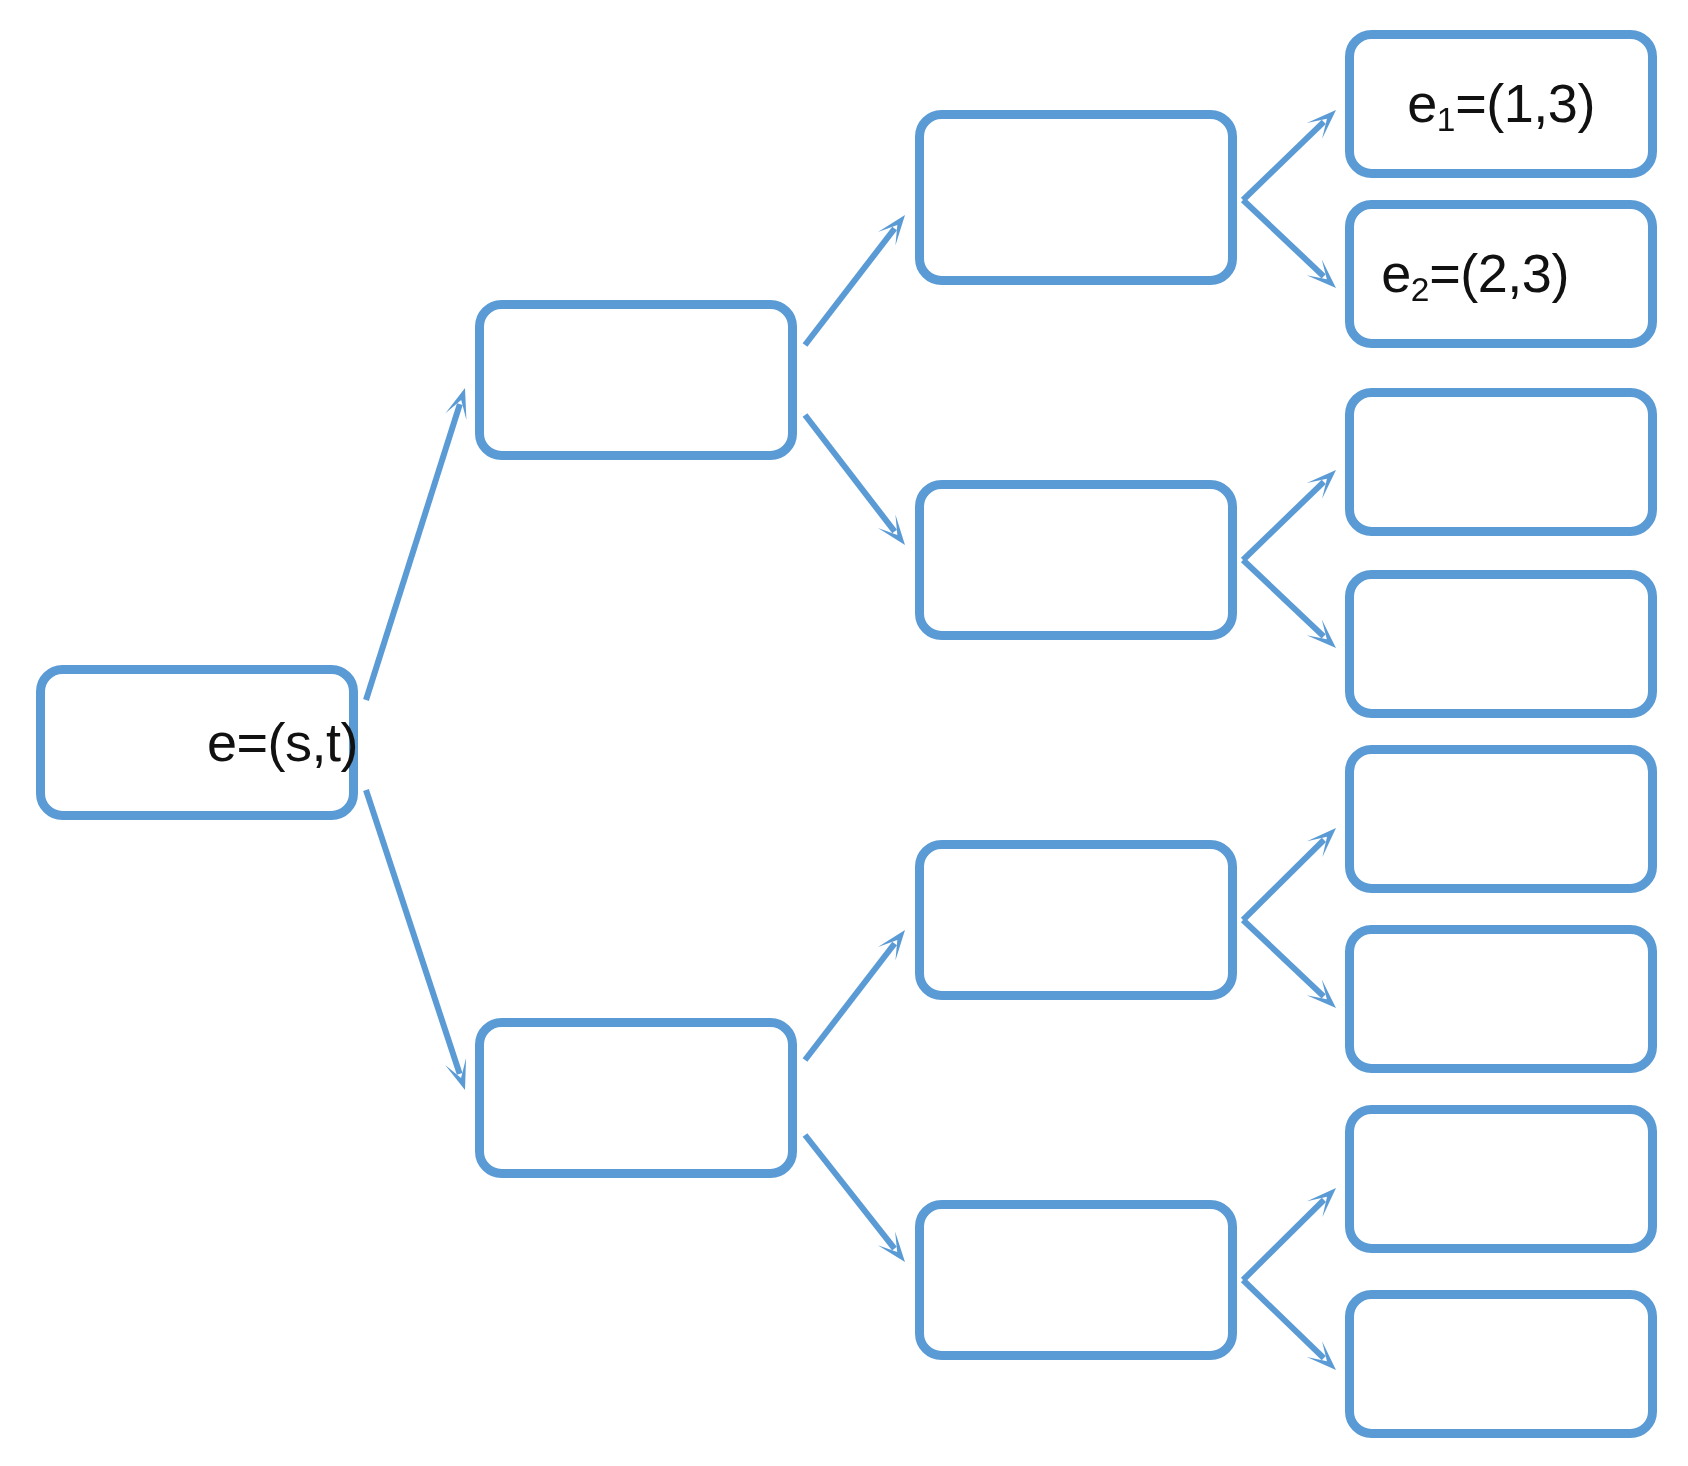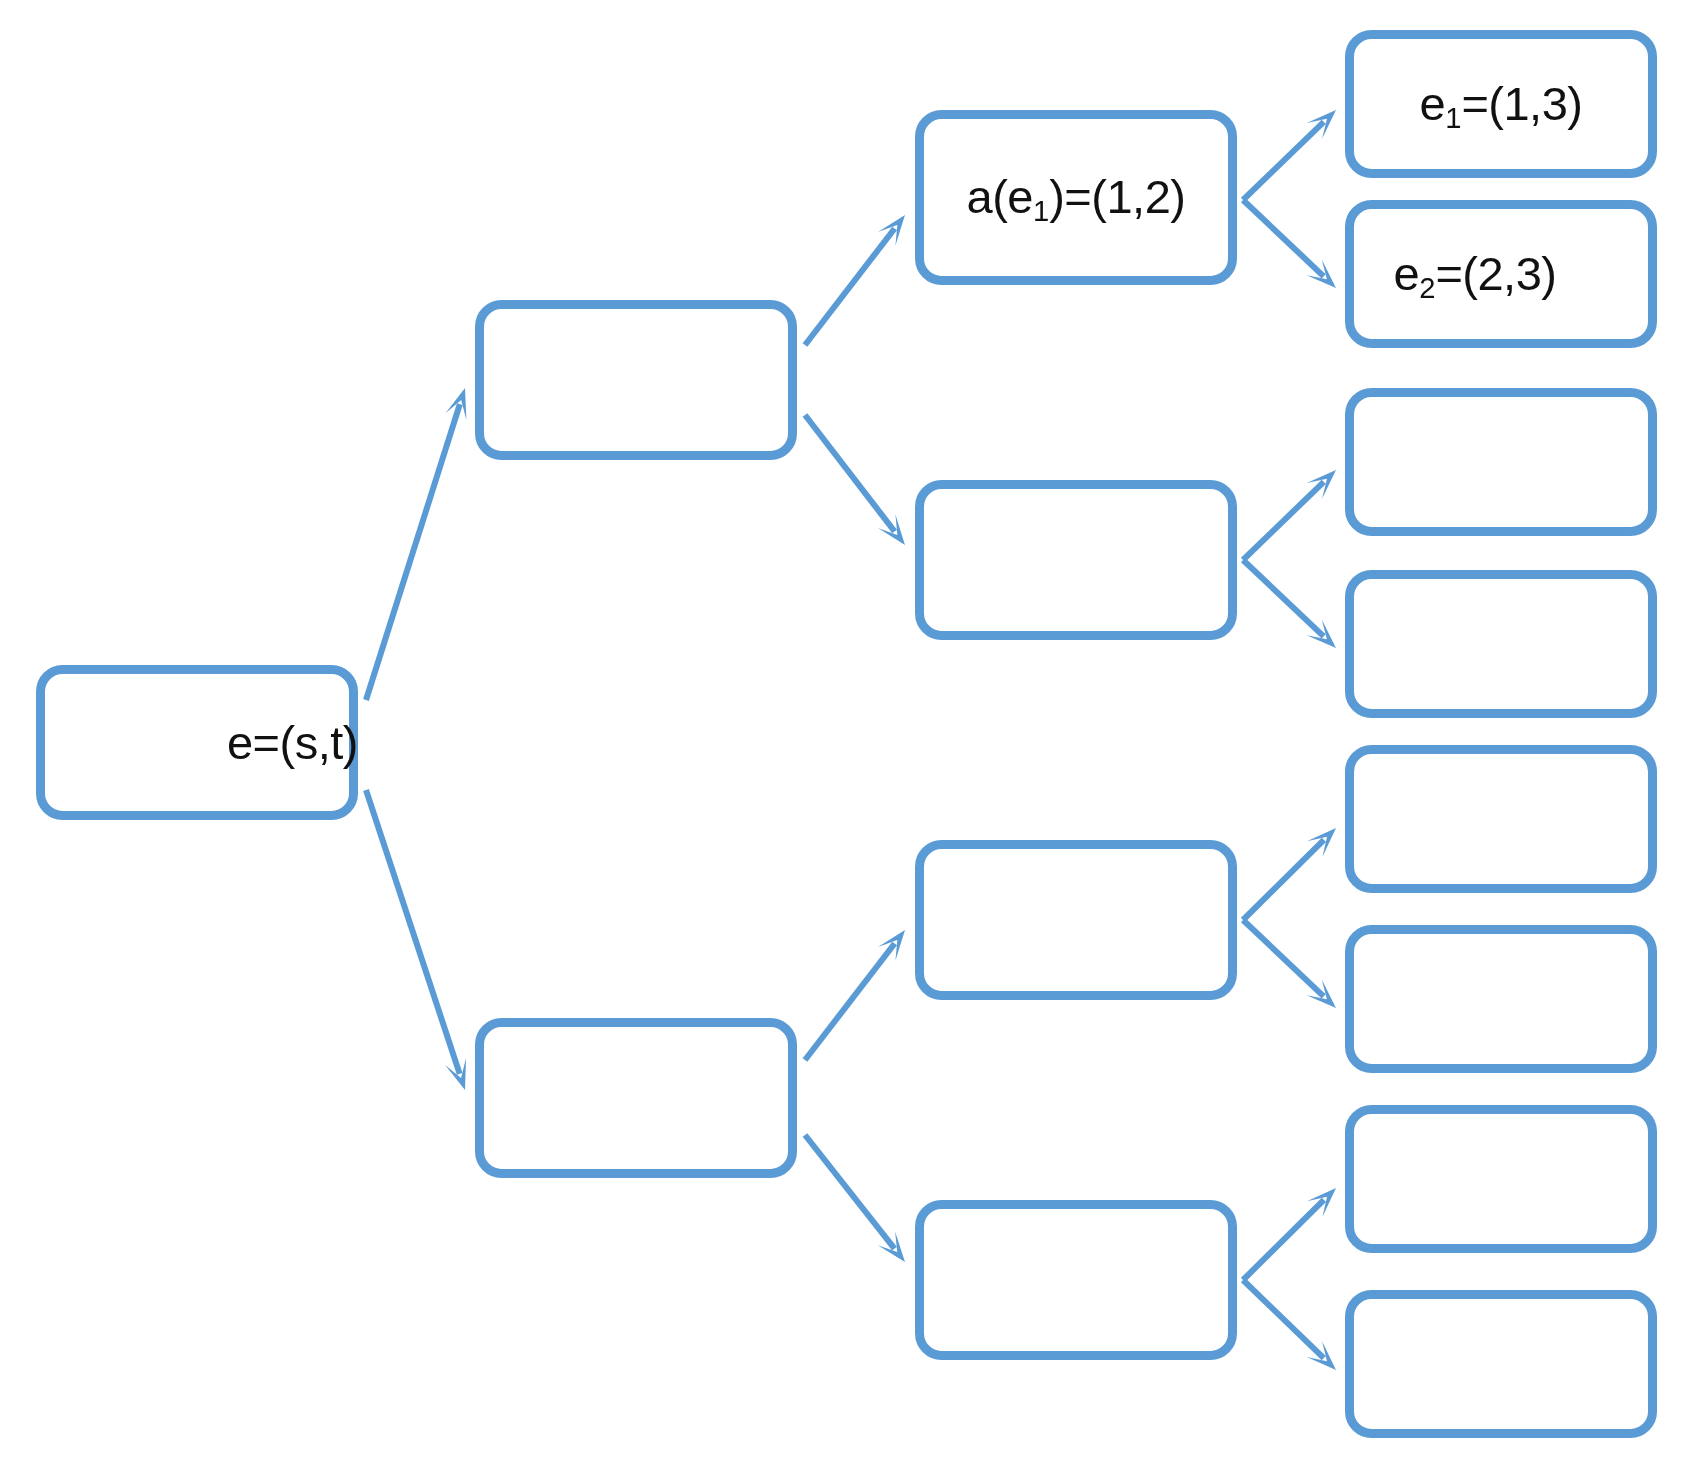--- a/index.html
+++ b/index.html
@@ -39,21 +39,21 @@
     stroke: none;
   }
   .node-label {
     position: absolute;
     display: flex;
     flex-direction: column;
     align-items: center;
     justify-content: center;
     color: #111111;
     font-family: "Liberation Sans", sans-serif;
-    font-size: 47px;
+    font-size: 54px;
     line-height: 1.52;
     white-space: nowrap;
     pointer-events: none;
     letter-spacing: -0.5px;
   }
   .node-label .line {
     display: block;
   }
   .node-label sub {
     font-size: 0.62em;
@@ -119,21 +119,20 @@
         <rect x="1349.5" y="1294.5" width="303" height="139" rx="22" ry="22" class="node-box"></rect>
       </g>
   </svg>
   <div id="labels-layer">
       <div class="node-label" style="left: 36px; top: 665px; width: 322px; height: 155px; align-items: flex-end;">
         <span class="line">e=(s,t)</span>
       </div>
       <div class="node-label" style="left: 475px; top: 300px; width: 322px; height: 160px;"></div>
       <div class="node-label" style="left: 475px; top: 1018px; width: 322px; height: 160px;"></div>
       <div class="node-label" style="left: 915px; top: 110px; width: 322px; height: 175px;">
-        <span class="line">a(e<sub>1</sub>)=(1,2)</span>
       </div>
       <div class="node-label" style="left: 915px; top: 480px; width: 322px; height: 160px;"></div>
       <div class="node-label" style="left: 915px; top: 840px; width: 322px; height: 160px;"></div>
       <div class="node-label" style="left: 915px; top: 1200px; width: 322px; height: 160px;"></div>
       <div class="node-label" style="left: 1345px; top: 30px; width: 312px; height: 148px;">
         <span class="line">e<sub>1</sub>=(1,3)</span>
       </div>
       <div class="node-label" style="left: 1345px; top: 200px; width: 260px; height: 148px;">
         <span class="line">e<sub>2</sub>=(2,3)</span>
       </div>

